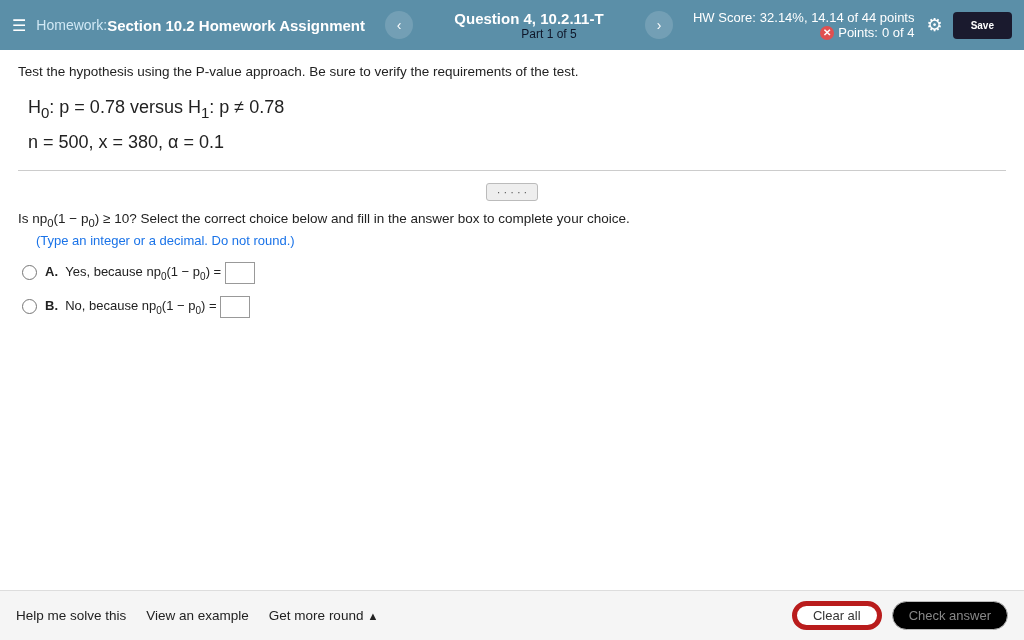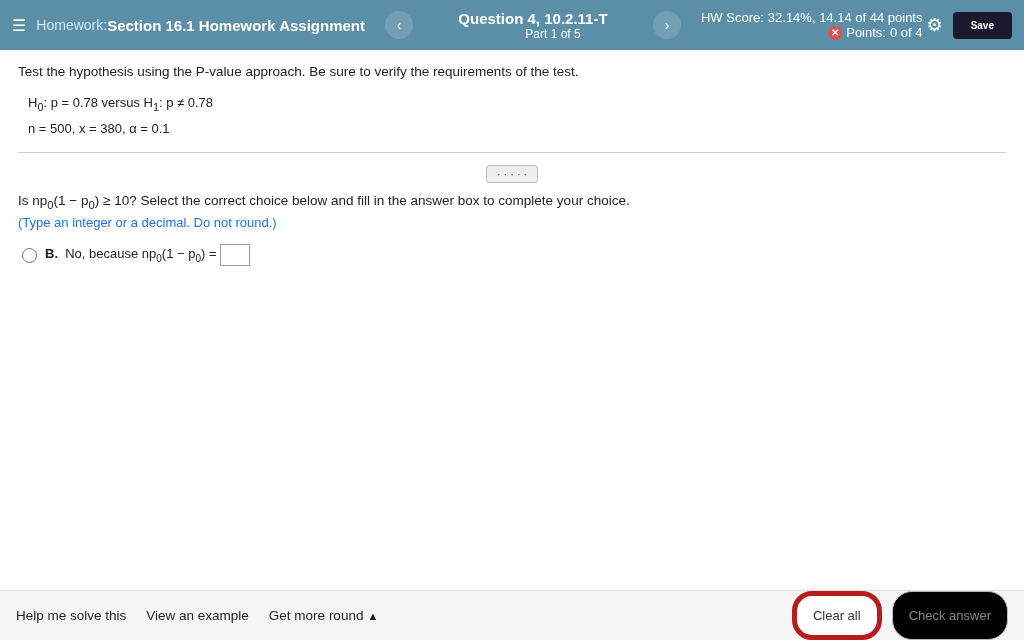--- a/index.html
+++ b/index.html
@@ -36,21 +36,21 @@
       align-items: center;
       text-align: right;
     }
     .question-title {
       font-size: 15px;
       font-weight: bold;
       color: white;
     }
     .question-subtitle {
       font-size: 12px;
-      color: #ffffff;
+      color: #0f172a;
       padding-left: 40px;
     }
     .nav-arrows {
       display: flex;
       align-items: center;
       gap: 8px;
     }
     .nav-arrow-btn {
       background: rgba(255,255,255,0.15);
       border: none;
@@ -64,21 +64,21 @@
       align-items: center;
       justify-content: center;
     }
 
     .score-section {
       display: flex;
       flex-direction: column;
       align-items: flex-end;
       font-size: 13px;
       color: white;
-      margin-right: 4px;
+      margin-right: 12px;
     }
     .score-line { display: flex; align-items: center; gap: 4px; }
     .points-line { display: flex; align-items: center; gap: 4px; }
     .x-icon {
       width: 14px; height: 14px;
       background: #e05050;
       border-radius: 50%;
       display: inline-flex;
       align-items: center;
       justify-content: center;
@@ -112,21 +112,21 @@
       overflow-y: auto;
     }
 
     .problem-text {
       font-size: 13.5px;
       color: #222;
       margin-bottom: 12px;
     }
 
     .hypothesis-block {
-      font-size: 13px;
+      font-size: 18px;
       color: #222;
       margin-left: 10px;
       margin-bottom: 4px;
       line-height: 1.8;
     }
 
     .divider-line {
       border: none;
       border-top: 1px solid #ccc;
       margin: 12px 0;
@@ -149,20 +149,21 @@
 
     .question-text {
       font-size: 13.5px;
       color: #222;
       margin-bottom: 4px;
     }
     .instruction-text {
       font-size: 13px;
       color: #1a73e8;
       margin-bottom: 14px;
+      margin-left: 18px;
     }
 
     .choices {
       margin-left: 4px;
     }
     .choice-row {
       display: flex;
       align-items: center;
       margin-bottom: 12px;
       gap: 8px;
@@ -191,20 +192,21 @@
     
     .bottom-bar {
       position: absolute;
       bottom: 0;
       left: 0;
       right: 0;
       height: 50px;
       background: #f5f5f5;
       border-top: 1px solid #ddd;
       display: flex;
+      align-items: center;
       padding: 0 16px;
       gap: 20px;
     }
     .bottom-link {
       font-size: 13.5px;
       color: #222;
       cursor: pointer;
       text-decoration: none;
       background: none;
       border: none;
@@ -240,21 +242,21 @@
       cursor: pointer;
       color: #888;
     }
   </style>
 </head>
 <body>
 
 <div class="top-header">
   <span class="menu-icon">☰</span>
   <span class="homework-label">Homework:</span>
-  <span class="homework-title">Section 16.1 Homework Assignment</span>
+  <span class="homework-title">Section 10.2 Homework Assignment</span>
 
   <div class="nav-arrows" style="margin-left: 20px; margin-right: 8px;">
     <button class="nav-arrow-btn">‹</button>
   </div>
   <div class="nav-center">
     <span class="question-title">Question 4, 10.2.11-T</span>
     <span class="question-subtitle">Part 1 of 5</span>
   </div>
   <div class="nav-arrows" style="margin-left: 8px; margin-right: 20px;">
     <button class="nav-arrow-btn">›</button>
@@ -294,20 +296,27 @@
     <button class="collapse-btn">· · · · ·</button>
   </div>
 
   <p class="question-text">
     Is np<sub>0</sub>(1 − p<sub>0</sub>) ≥ 10? Select the correct choice below and fill in the answer box to complete your choice.
   </p>
   <p class="instruction-text">(Type an integer or a decimal. Do not round.)</p>
 
   <div class="choices">
 
+    <div class="choice-row">
+      <input type="radio" class="choice-radio" name="answer" style="">
+      <span class="choice-label">
+        <strong>A.</strong>
+        &nbsp;Yes, because np<sub>0</sub>(1 − p<sub>0</sub>) = <input type="text" class="answer-box" style="">
+      </span>
+    </div>
 
     <div class="choice-row">
       <input type="radio" class="choice-radio" name="answer" style="">
       <span class="choice-label">
         <strong>B.</strong>
         &nbsp;No, because np<sub>0</sub>(1 − p<sub>0</sub>) = <input type="text" class="answer-box" style="">
       </span>
     </div>
   </div>
 </div>

